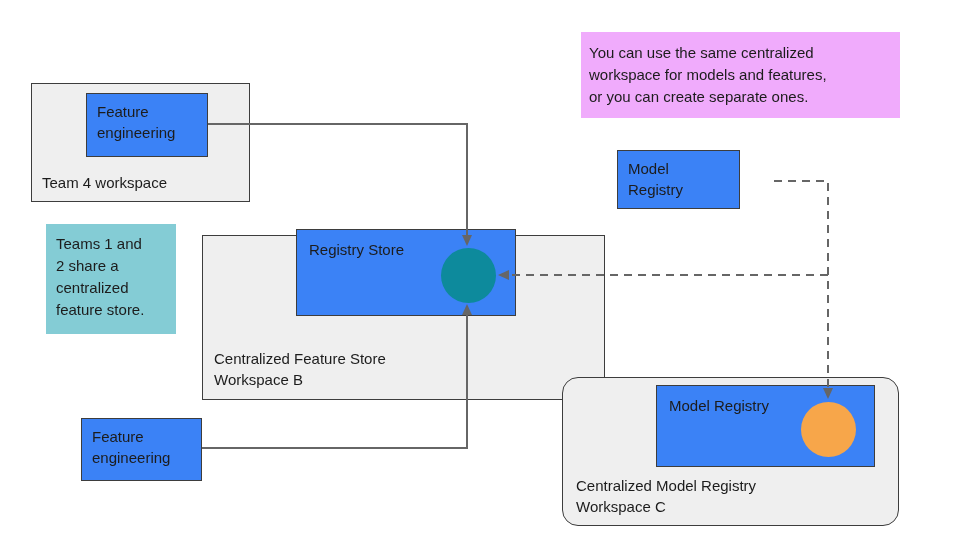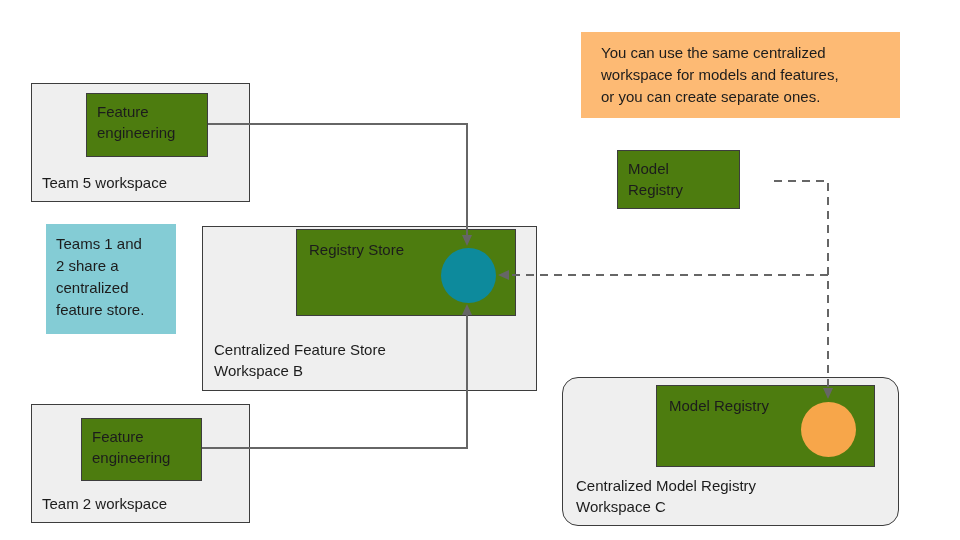--- a/index.html
+++ b/index.html
@@ -19,21 +19,21 @@
     line-height: 21px;
   }
   .workspace {
     position: absolute;
     background: #efefef;
     border: 1px solid #3d3d3d;
     box-sizing: border-box;
   }
   .component {
     position: absolute;
-    background: #4d7c0f;
+    background: #3b82f6;
     border: 1px solid #3d3d3d;
     box-sizing: border-box;
     padding: 7px 8px 16px 10px;
     white-space: pre-line;
   }
   .ws-label {
     position: absolute;
     left: 10px;
     bottom: 8px;
     white-space: pre-line;
@@ -50,29 +50,29 @@
     height: 110px;
     background: #84ccd5;
     padding: 9px 6px 0 10px;
     line-height: 22px;
   }
   .note-model {
     left: 581px;
     top: 32px;
     width: 319px;
     height: 86px;
-    background: #fdba74;
-    padding: 10px 6px 0 20px;
+    background: #f0abfc;
+    padding: 10px 6px 0 8px;
     line-height: 22px;
   }
   
   .ws-team1 { left: 31px;  top: 83px;  width: 219px; height: 119px; }
   .ws-team2 { left: 31px;  top: 404px; width: 219px; height: 119px; }
   .ws-team3 { left: 581px; top: 139px; width: 219px; height: 118px; }
-  .ws-cfs   { left: 202px; top: 226px; width: 335px; height: 165px; }
+  .ws-cfs   { left: 202px; top: 235px; width: 403px; height: 165px; }
   .ws-cmr   { left: 562px; top: 377px; width: 337px; height: 149px; border-radius: 16px; }
   
   .cmp-fe1 { left: 86px;  top: 93px;  width: 122px; height: 64px; }
   .cmp-fe2 { left: 81px;  top: 418px; width: 121px; height: 63px; }
   .cmp-mr3 { left: 617px; top: 150px; width: 123px; height: 59px; }
   .cmp-fs  { left: 296px; top: 229px; width: 220px; height: 87px; }
   .cmp-mr  { left: 656px; top: 385px; width: 219px; height: 82px; }
   .circle {
     position: absolute;
     width: 55px;
@@ -94,28 +94,25 @@
   }
   .connector-layer path.dashed { stroke-dasharray: 8 6; }
   .connector-layer polygon { fill: #666666; }
 </style>
 </head>
 <body>
 
 <div class="canvas">
 
   <div class="workspace ws-team1">
-    <div class="ws-label">Team 5 workspace</div>
+    <div class="ws-label">Team 4 workspace</div>
   </div>
   <div class="component cmp-fe1">Feature
 engineering</div>
 
-  <div class="workspace ws-team2">
-    <div class="ws-label">Team 2 workspace</div>
-  </div>
   <div class="component cmp-fe2">Feature
 engineering</div>
 
   <div class="component cmp-mr3">Model
 Registry</div>
 
   <div class="workspace ws-cfs">
     <div class="ws-label" style="left:11px; bottom:9px;">Centralized Feature Store
 Workspace B</div>
   </div>

